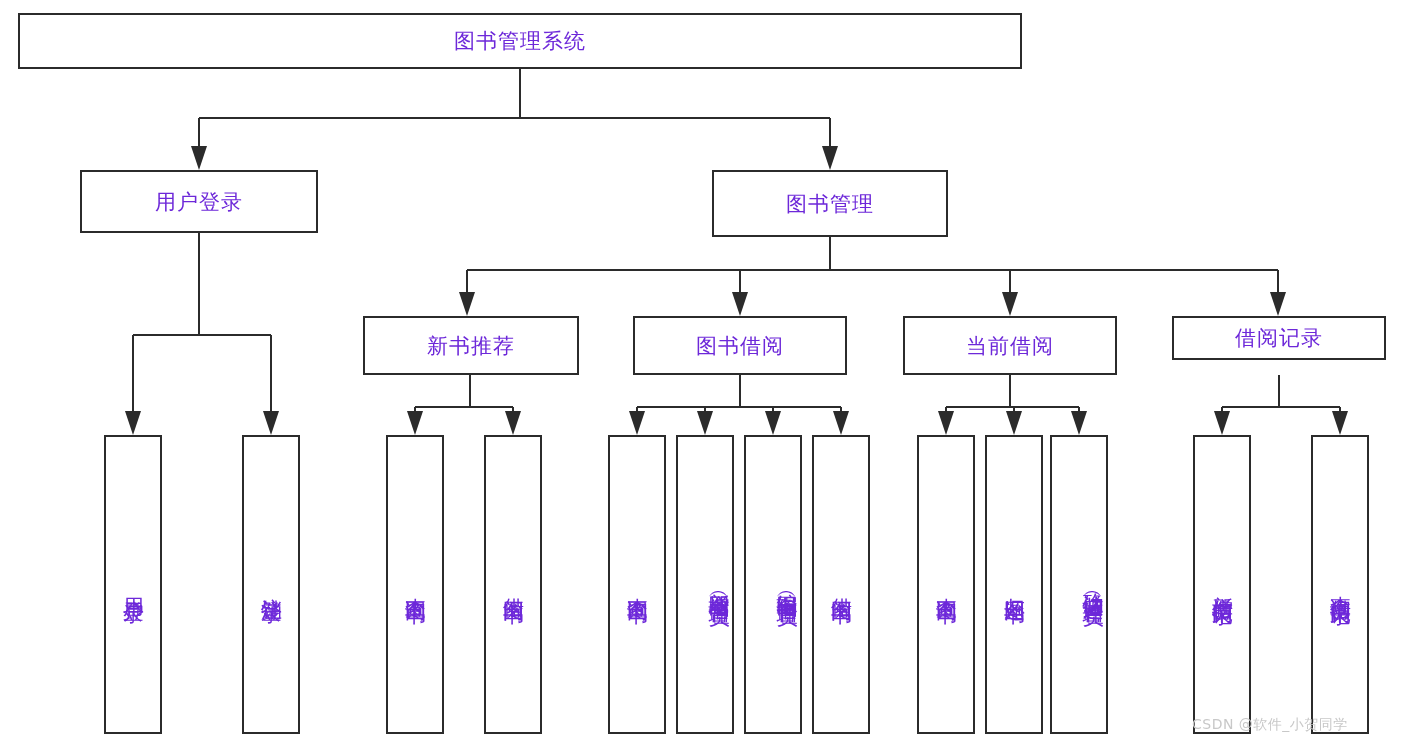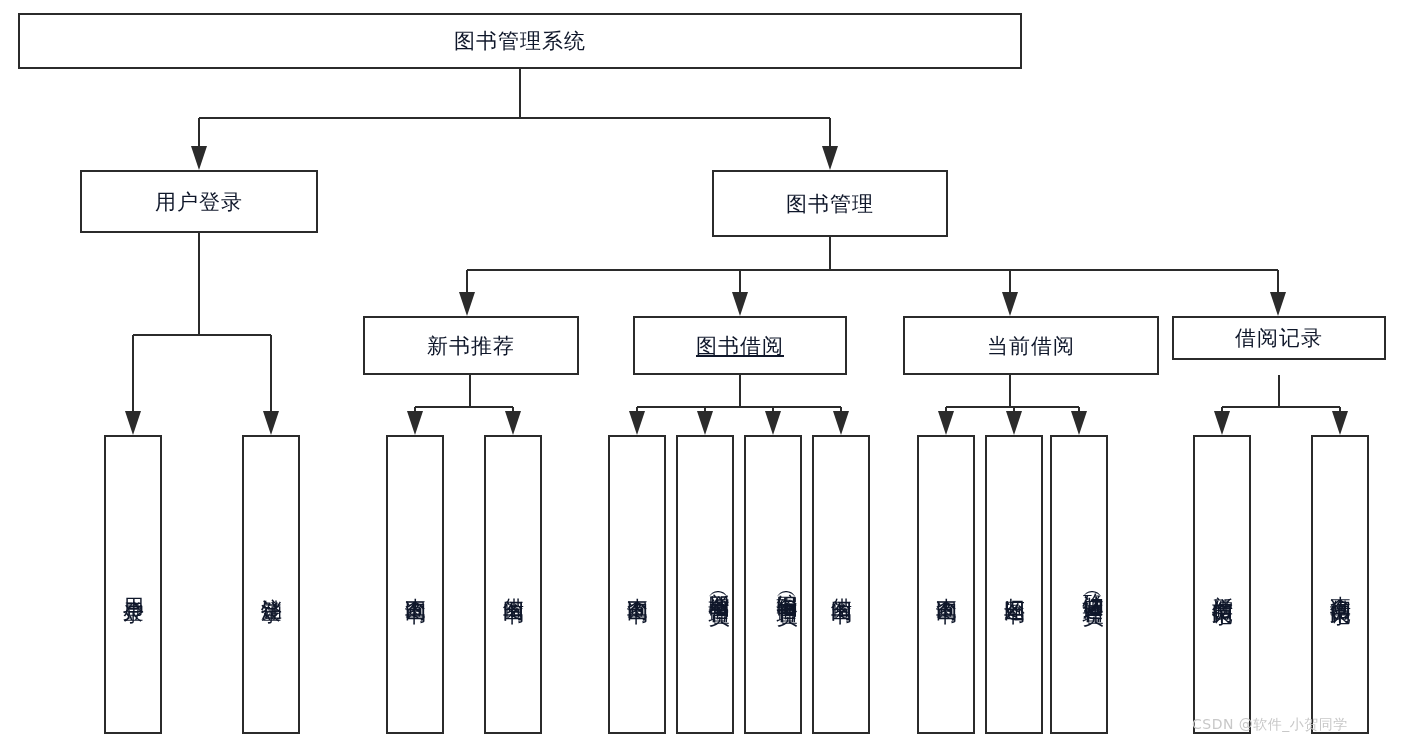--- a/index.html
+++ b/index.html
@@ -2,21 +2,21 @@
 <html><head>
 <meta charset="utf-8">
 <style>
   html,body{margin:0;padding:0;background:#ffffff;}
   body{width:1405px;height:747px;overflow:hidden;
        font-family:"DejaVu Sans","Liberation Sans",sans-serif;}
   #diagram{position:relative;width:1405px;height:747px;}
   svg#wires{position:absolute;left:0;top:0;width:1405px;height:747px;}
   .node{position:absolute;box-sizing:border-box;background:#ffffff;
         border:2px solid #2b2b2b;display:flex;align-items:center;
-        justify-content:center;color:#0f172a;}
+        justify-content:center;color:#6d28d9;}
   .node.horiz{font-size:21px;letter-spacing:1px;}
   .node.vert{writing-mode:vertical-rl;text-orientation:upright;
              font-size:21px;line-height:1.28;letter-spacing:2px;
              padding:6px 0;}
   .node.vert.top{align-items:flex-start;}
   .node .txt{white-space:pre;}
   .watermark{position:absolute;color:#c8c8c8;font-size:14px;
              letter-spacing:0.5px;white-space:nowrap;}
 </style>
 </head>
@@ -89,24 +89,24 @@
     </div>
     <div class="node horiz" style="left: 80px; top: 170px; width: 238px; height: 63px;">
       <span class="txt">用户登录</span>
     </div>
     <div class="node horiz" style="left: 712px; top: 170px; width: 236px; height: 67px;">
       <span class="txt">图书管理</span>
     </div>
     <div class="node horiz" style="left: 363px; top: 316px; width: 216px; height: 59px;">
       <span class="txt">新书推荐</span>
     </div>
-    <div class="node horiz" style="left: 633px; top: 316px; width: 214px; height: 59px; text-decoration: underline;">
+    <div class="node horiz" style="left: 633px; top: 316px; width: 214px; height: 59px;">
       <span class="txt">图书借阅</span>
     </div>
-    <div class="node horiz" style="left: 903px; top: 316px; width: 256px; height: 59px;">
+    <div class="node horiz" style="left: 903px; top: 316px; width: 214px; height: 59px;">
       <span class="txt">当前借阅</span>
     </div>
     <div class="node horiz" style="left: 1172px; top: 316px; width: 214px; height: 44px;">
       <span class="txt">借阅记录</span>
     </div>
     <div class="node vert" style="left: 104px; top: 435px; width: 58px; height: 299px;">
       <span class="txt">用户登录</span>
     </div>
     <div class="node vert" style="left: 242px; top: 435px; width: 58px; height: 299px;">
       <span class="txt">注销登录</span>

